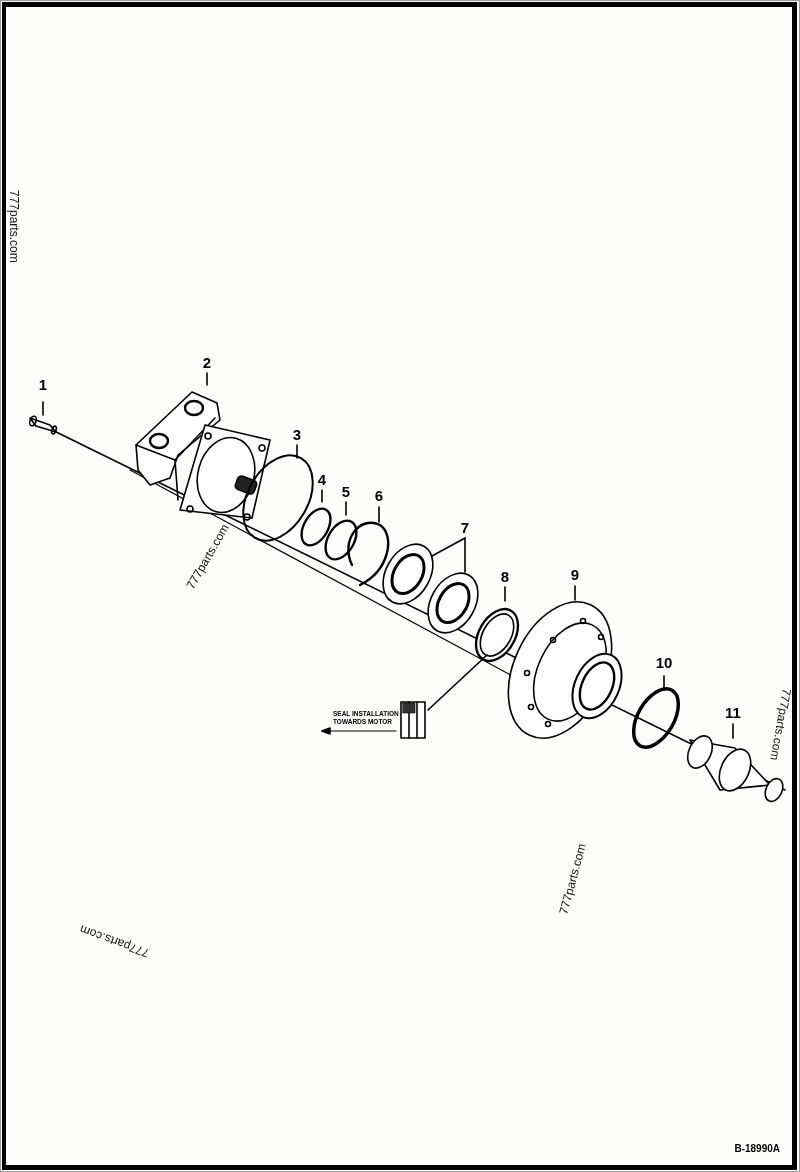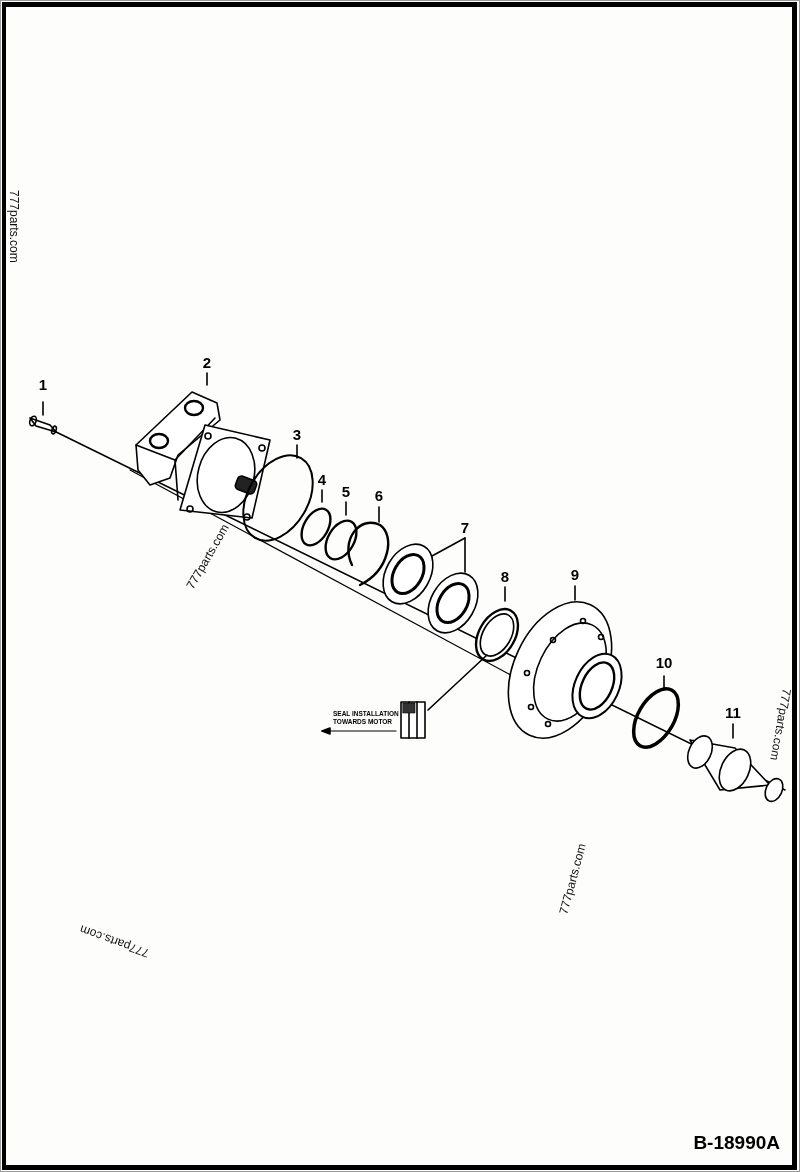--- a/index.html
+++ b/index.html
@@ -3,21 +3,21 @@
 <meta charset="utf-8">
 <style>
   html, body { margin: 0; padding: 0; background: #ffffff; }
   body { width: 800px; height: 1172px; position: relative; overflow: hidden; font-family: "Liberation Sans", sans-serif; }
   .frame { position: absolute; left: 2px; top: 2px; width: 786px; height: 1158px; border: 5px solid #000; border-left-width: 4px; background: #fdfefc; }
   .outer { position: absolute; left: 0; top: 0; width: 798px; height: 1170px; border: 1px solid #9a9a9a; }
   svg.diagram { position: absolute; left: 0; top: 0; }
   .callout { font-family: "Liberation Sans", sans-serif; font-weight: bold; font-size: 15px; fill: #000; }
   .wm { font-family: "Liberation Sans", sans-serif; font-size: 12px; fill: #111; }
   .seal-text { font-family: "Liberation Sans", sans-serif; font-weight: bold; font-size: 6.5px; fill: #000; }
-  .fig-id { position: absolute; right: 20px; bottom: 18px; font-weight: bold; font-size: 19px; color: #000; }
+  .fig-id { position: absolute; right: 20px; bottom: 18px; font-weight: bold; font-size: 10px; color: #000; }
 </style>
 </head>
 <body>
 
 <div class="outer"></div>
 <div class="frame"></div>
 
 <svg class="diagram" width="800" height="1172" viewBox="0 0 800 1172">
   <g stroke="#000" fill="none" stroke-width="1.6" stroke-linecap="round" stroke-linejoin="round">
 

